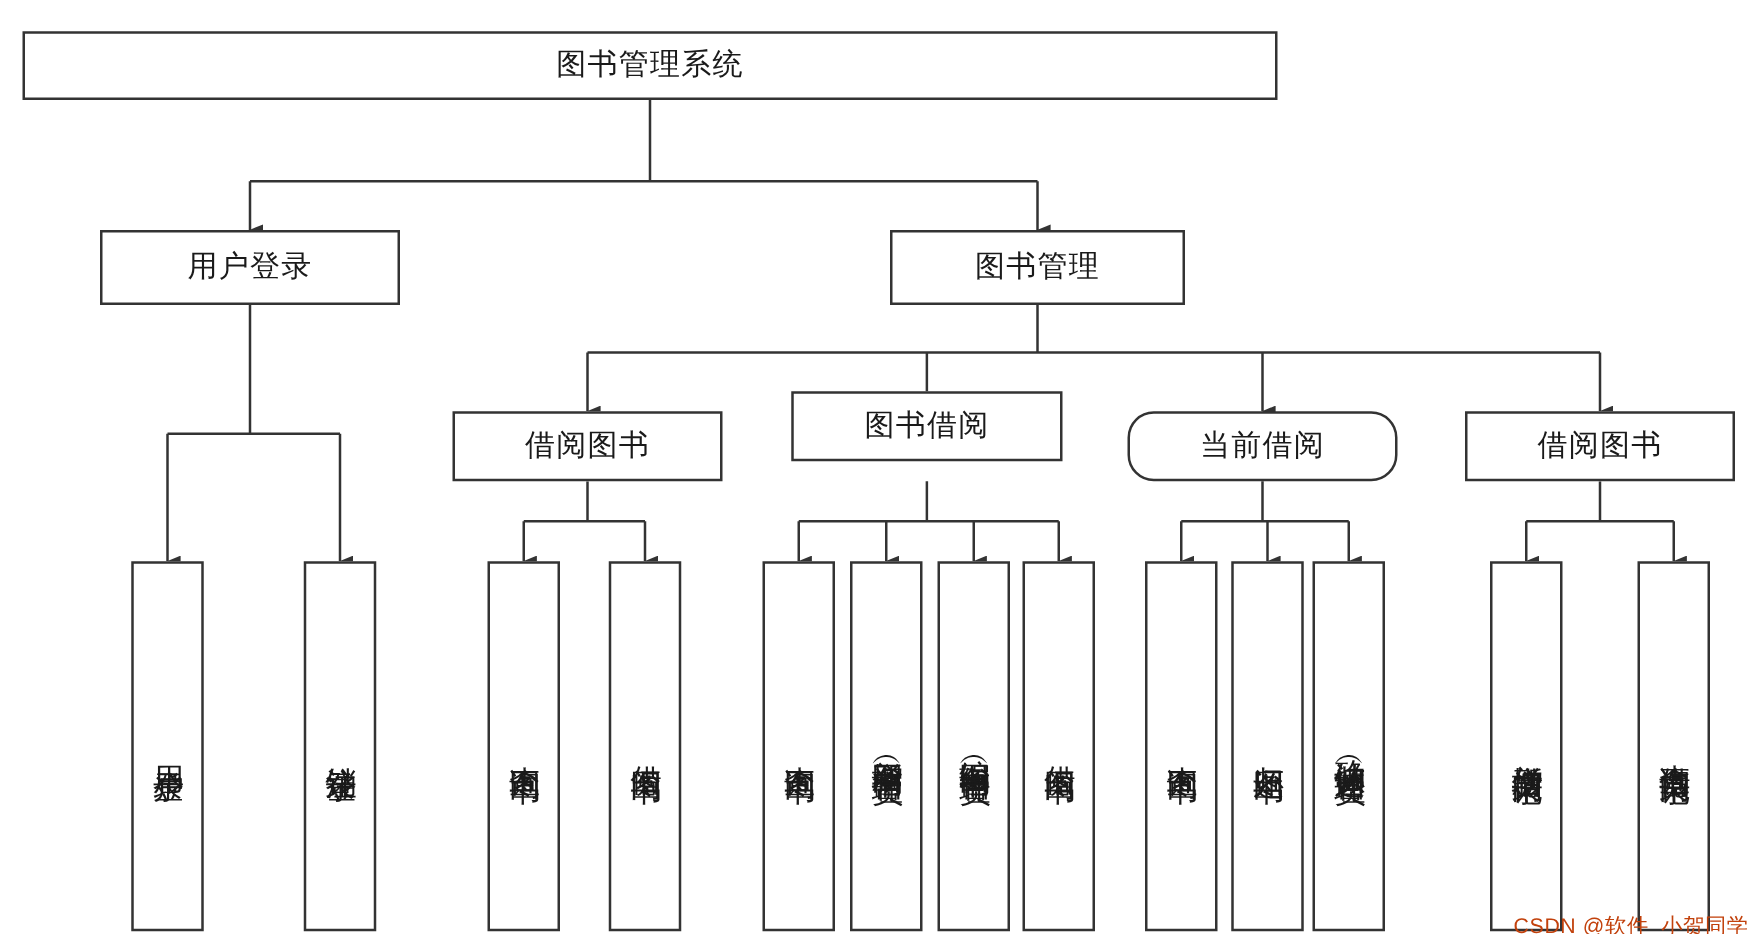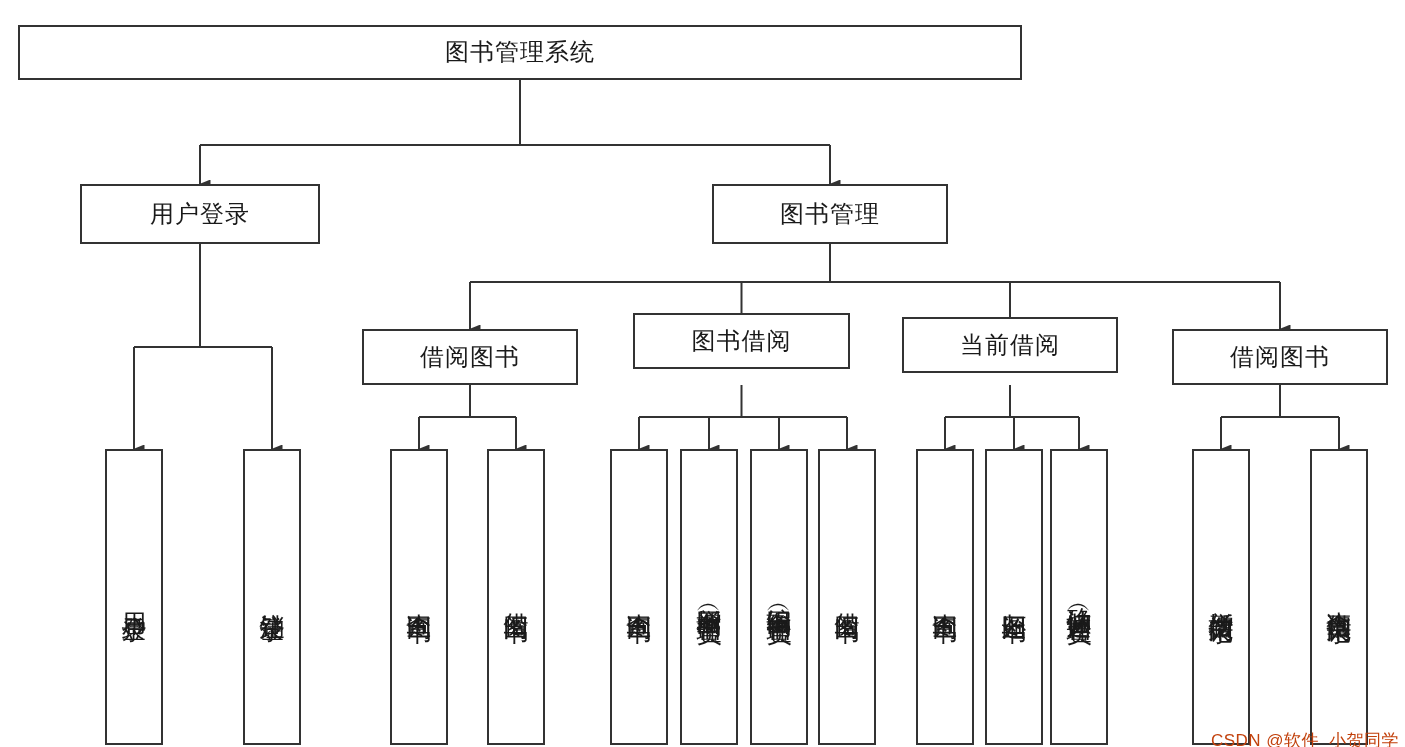--- a/index.html
+++ b/index.html
@@ -130,21 +130,21 @@
   <div class="node vert" id="node-l2-0-c1" style="left: 243px; top: 437px; width: 58px; height: 296px;">
     <span class="vtext">注销登录</span>
   </div>
 
   <div class="node horiz" id="node-l3-0" style="left: 362px; top: 317px; width: 216px; height: 56px;">
     <span>借阅图书</span>
   </div>
   <div class="node horiz" id="node-l3-1" style="left: 633px; top: 301px; width: 217px; height: 56px;">
     <span>图书借阅</span>
   </div>
-  <div class="node horiz" id="node-l3-2" style="left: 902px; top: 305px; width: 216px; height: 56px;">
+  <div class="node horiz" id="node-l3-2" style="left: 902px; top: 317px; width: 216px; height: 56px; border-radius: 21px;">
     <span>当前借阅</span>
   </div>
   <div class="node horiz" id="node-l3-3" style="left: 1172px; top: 317px; width: 216px; height: 56px;">
     <span>借阅图书</span>
   </div>
 
   <div class="node vert" id="node-l3-0-c0" style="left: 390px; top: 437px; width: 58px; height: 296px;">
     <span class="vtext">查询图书</span>
   </div>
   <div class="node vert" id="node-l3-0-c1" style="left: 487px; top: 437px; width: 58px; height: 296px;">

